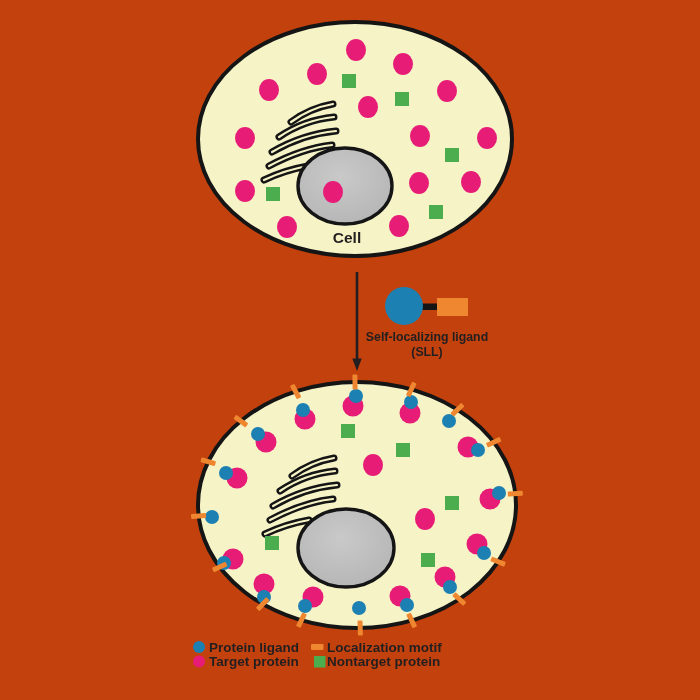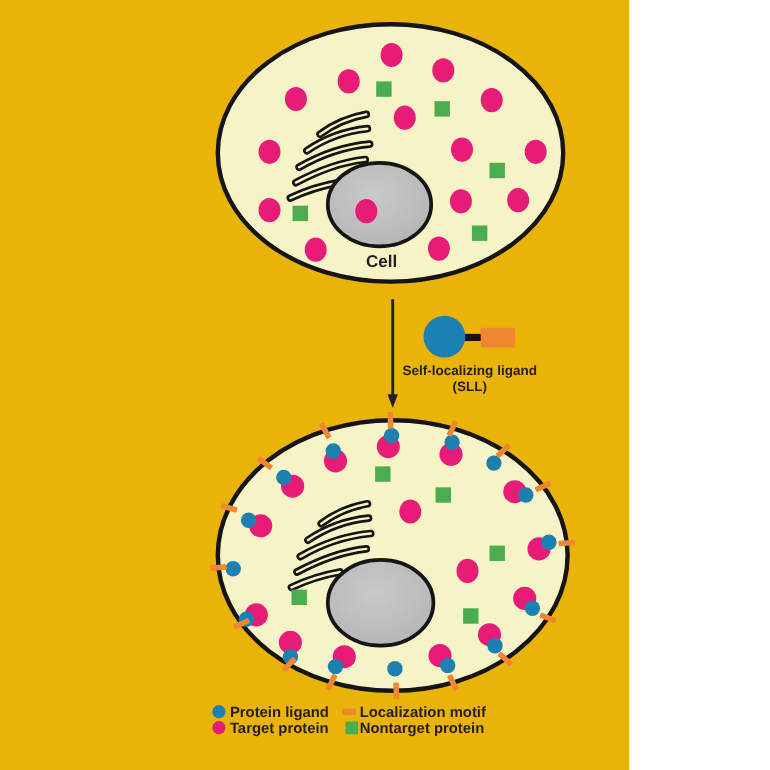--- a/index.html
+++ b/index.html
@@ -1,16 +1,16 @@
 <!DOCTYPE html>
 <html style="--cell-fill: #F6F3C6; --outline: #151515; --pink: #E71C77; --blue: #1D80B3; --orange: #EF8630; --green: #4BAD4D; --text: #231F20;"><head>
 <meta charset="utf-8">
 <style>
   html,body{margin:0;padding:0;background:#fff;}
-  .figure{position:relative;width:572px;height:700px;background:#eab308;overflow:hidden;}
+  .figure{position:relative;width:700px;height:700px;background:#c2410c;overflow:hidden;}
   svg{display:block;}
   svg text{font-family:"Liberation Sans", sans-serif;font-weight:bold;fill:var(--text,#231F20);}
   .membrane{fill:var(--cell-fill,#F6F3C6);stroke:var(--outline,#151515);stroke-width:4;}
   .nucleus{fill:url(#nucGrad);stroke:var(--outline,#151515);stroke-width:3.4;}
   .pink{fill:var(--pink,#E71C77);}
   .blue{fill:var(--blue,#1D80B3);}
   .green{fill:var(--green,#4BAD4D);}
   .orange{fill:var(--orange,#EF8630);}
   .connector{fill:var(--outline,#151515);}
   .golgi-outer{fill:none;stroke:var(--outline,#151515);stroke-width:7;stroke-linecap:round;}

